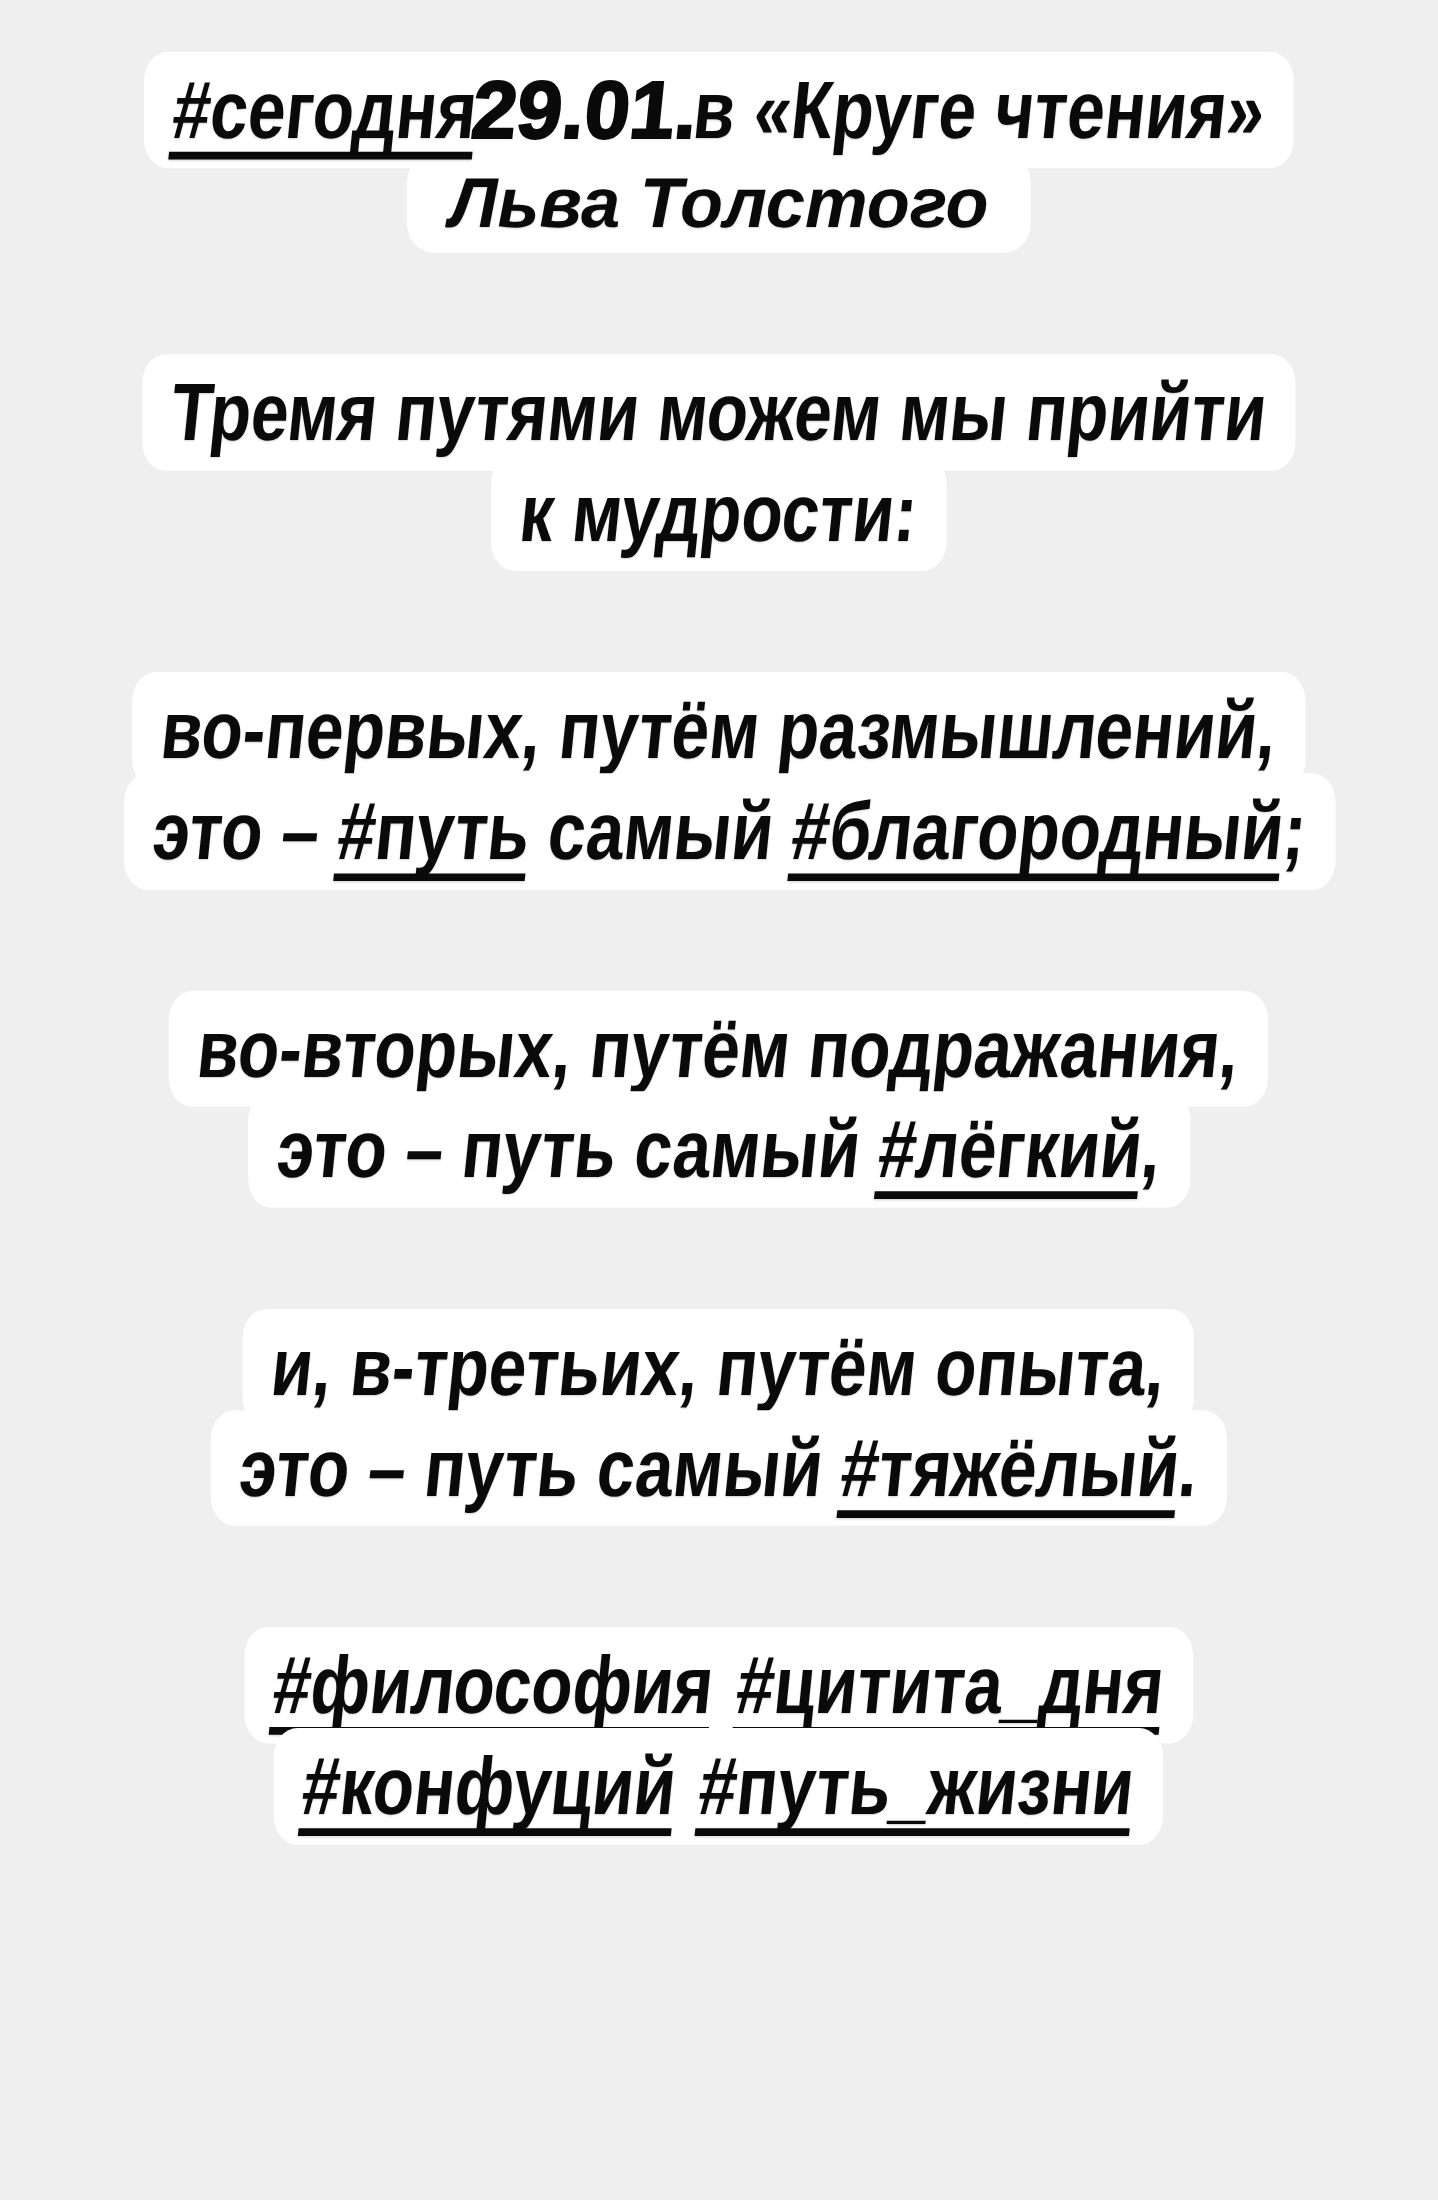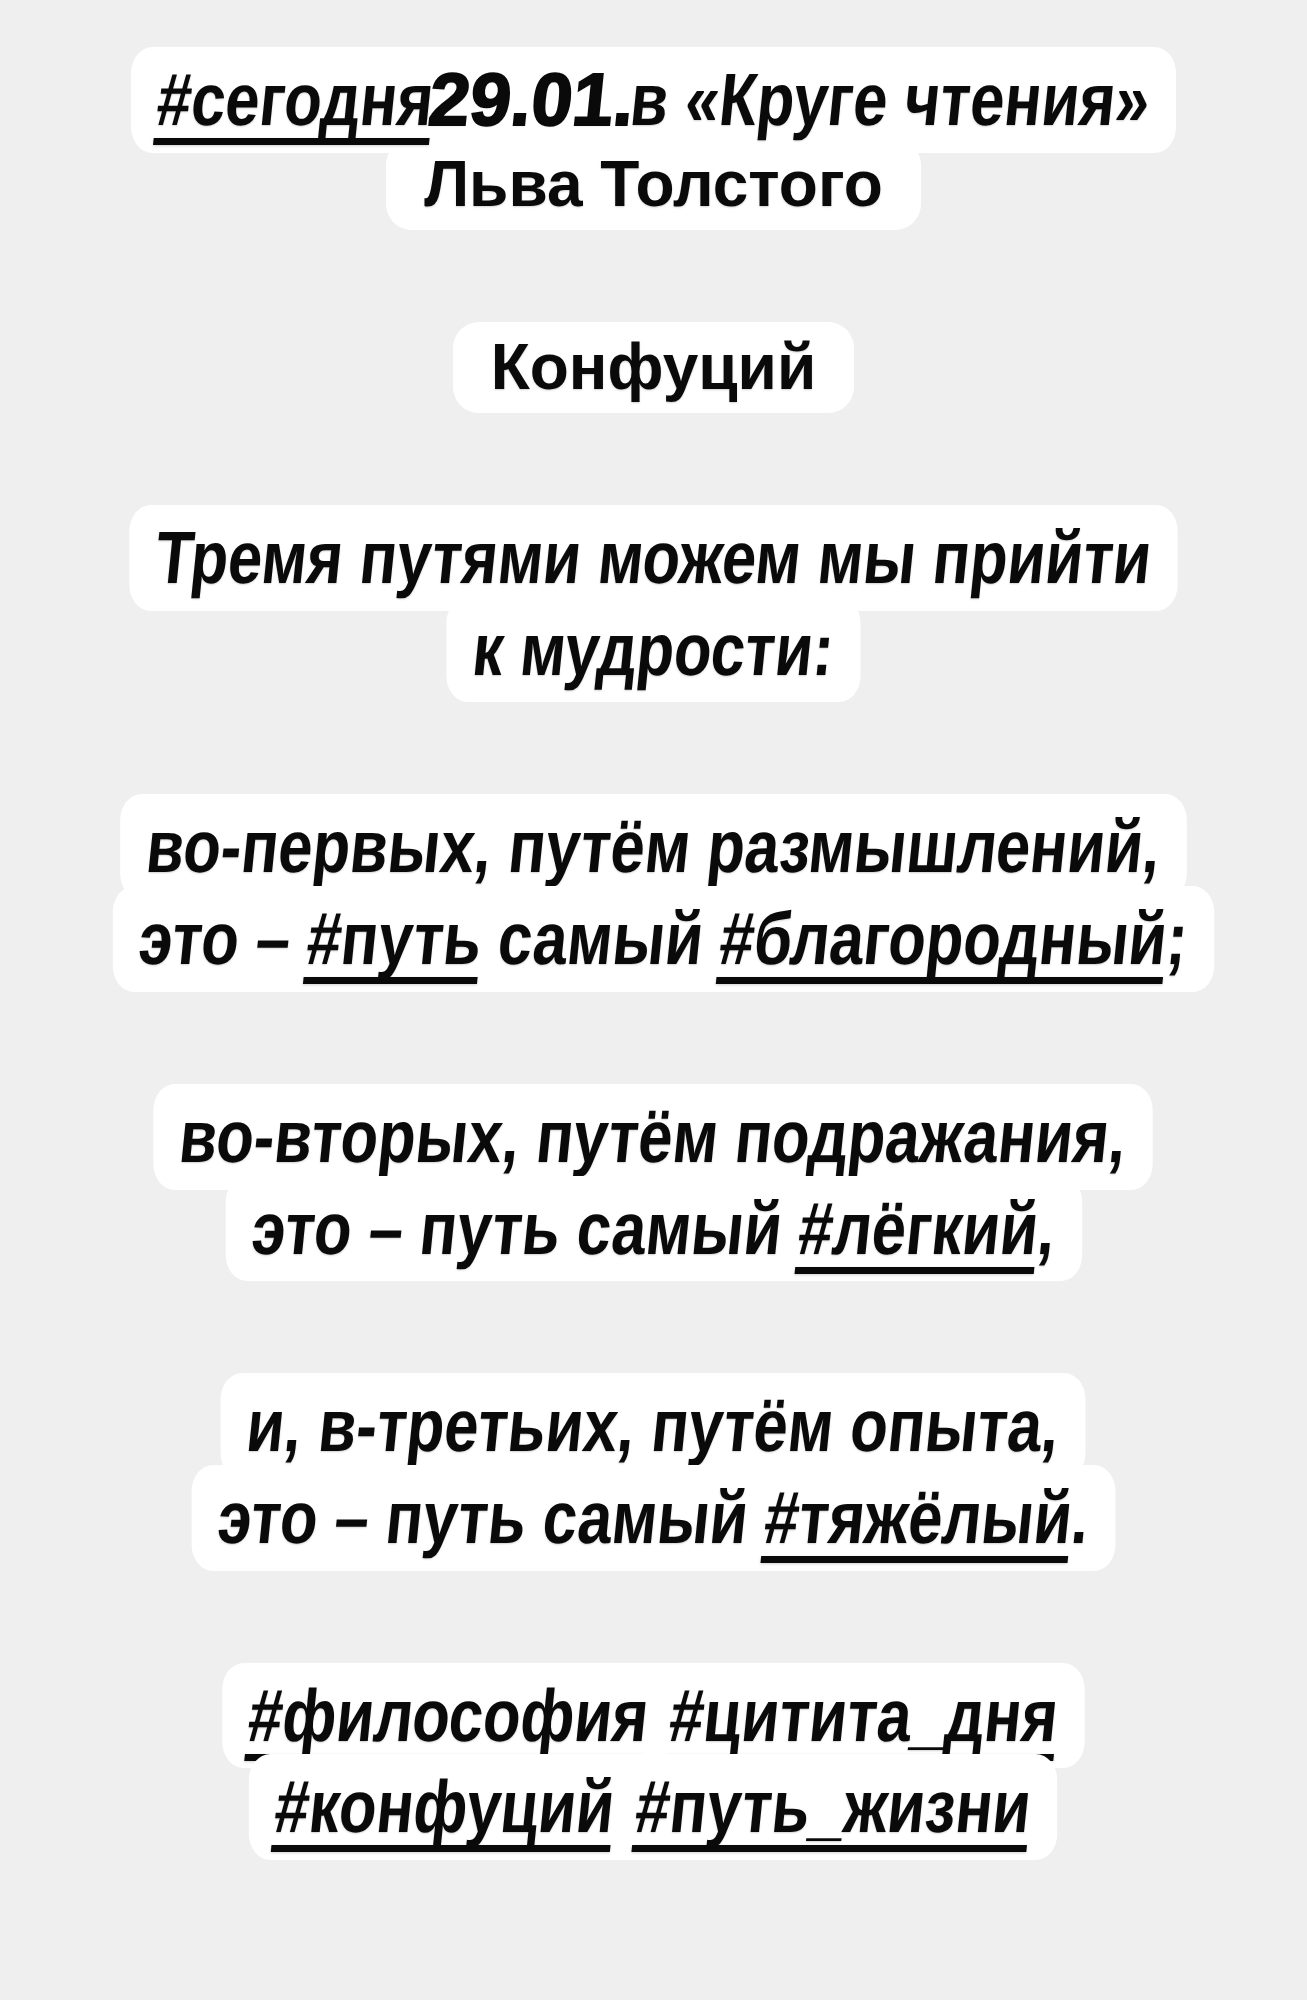--- a/index.html
+++ b/index.html
@@ -26,21 +26,21 @@
     padding: 14px 32px;
     white-space: nowrap;
     line-height: 1.05;
     color: #0a0a0a;
     font-weight: bold;
     text-shadow: 0 1px 2px rgba(0,0,0,0.18);
   }
   
   .cond { font-size: 74px; transform: scaleX(0.83); transform-origin: 50% 50%; }
   
-  .norm { font-size: 64px; padding: 12px 38px; }
+  .norm { font-size: 64px; font-style: italic; padding: 12px 38px; }
   .txt { display: inline-block; }
   .slant { transform: skewX(-7deg); transform-origin: 50% 50%; }
   .tag {
     text-decoration: underline;
     text-decoration-thickness: 7px;
     text-underline-offset: 13px;
     text-decoration-skip-ink: none;
   }
   .tag + .tag { margin-left: 26px; }
   .heavy {
@@ -62,27 +62,20 @@
         <span class="txt slant"><span class="tag">#сегодня</span><span class="heavy">29.01.</span><span>в «Круге чтения»</span></span>
       </span>
     </div>
     <div class="line">
       <span class="bubble norm">
         <span class="txt"><span>Льва Толстого</span></span>
       </span>
     </div>
   </section>
 
-  <section class="block">
-    <div class="line">
-      <span class="bubble norm">
-        <span class="txt"><span>Конфуций</span></span>
-      </span>
-    </div>
-  </section>
 
   <section class="block">
     <div class="line">
       <span class="bubble cond">
         <span class="txt slant"><span>Тремя путями можем мы прийти</span></span>
       </span>
     </div>
     <div class="line">
       <span class="bubble cond">
         <span class="txt slant"><span>к мудрости:</span></span>

